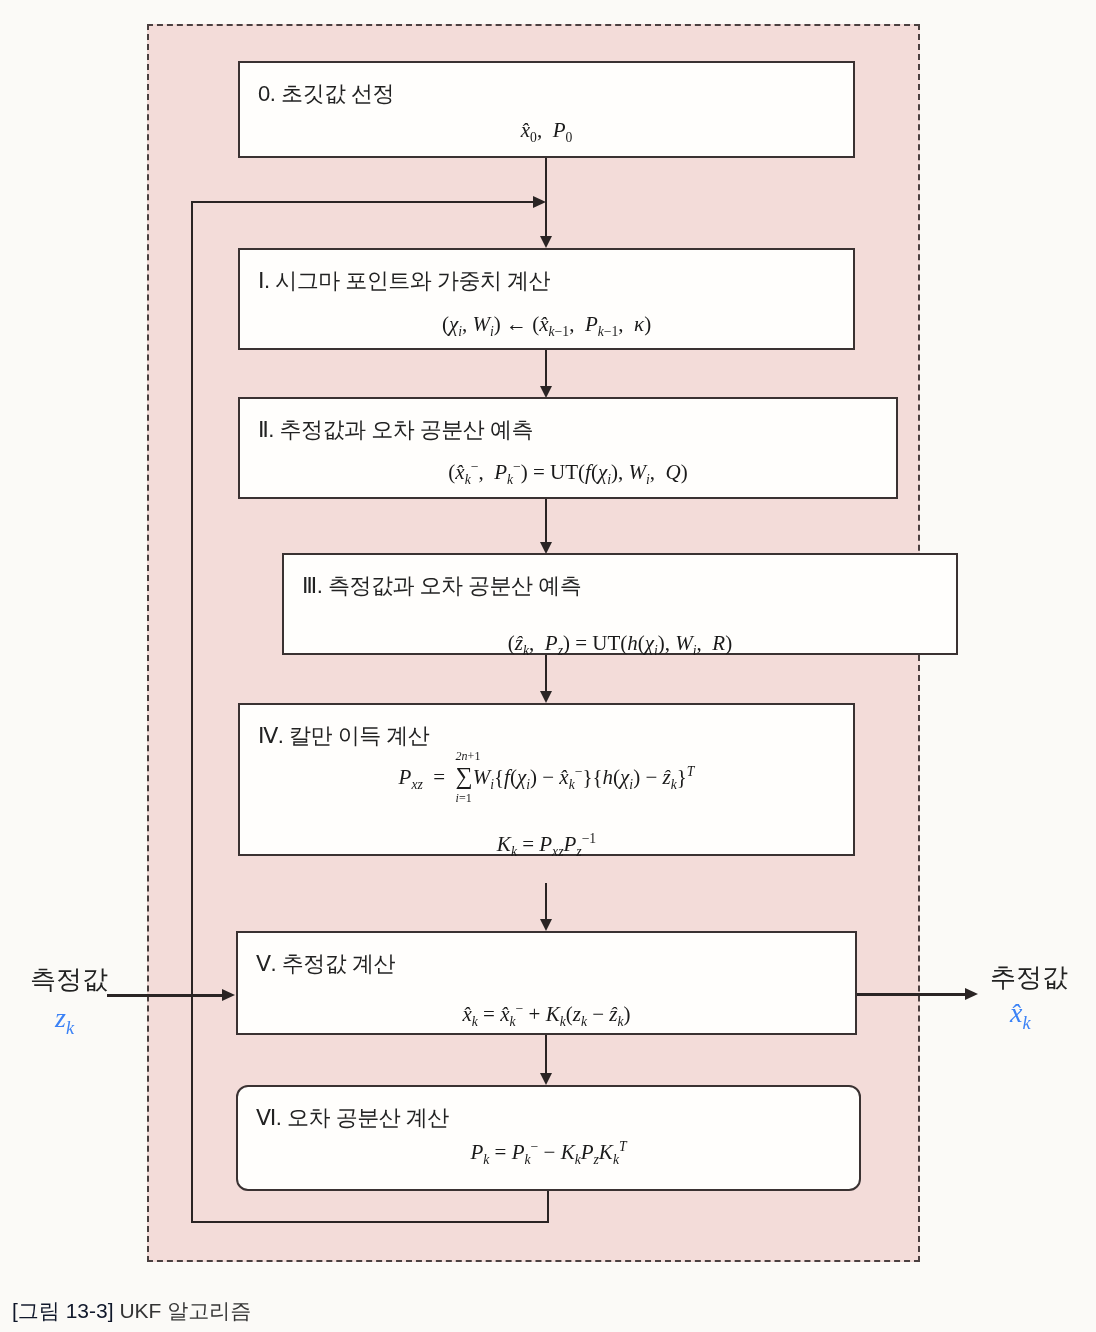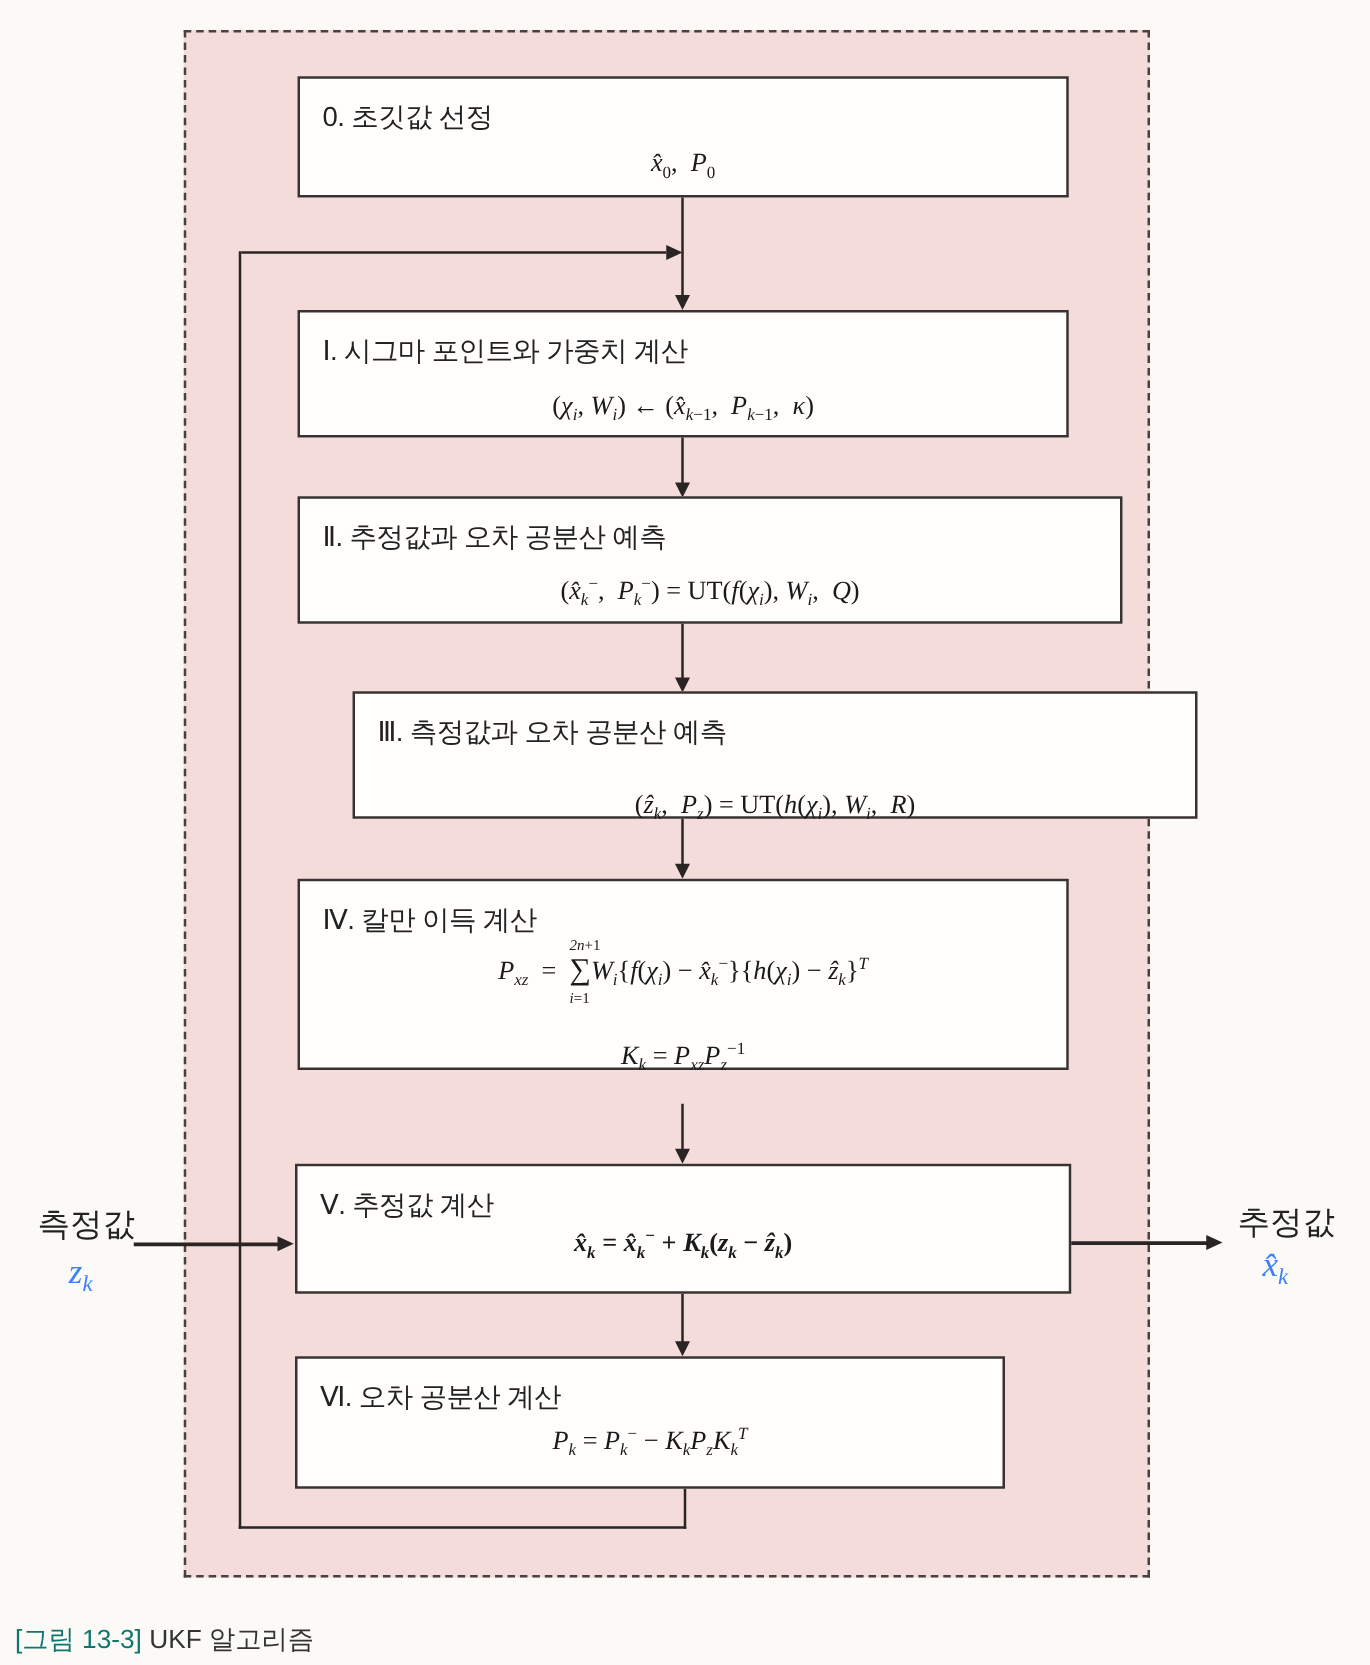--- a/index.html
+++ b/index.html
@@ -43,21 +43,21 @@
   .side-label {
     position:absolute; font-size:26px; color:#222; text-align:center;
   }
   .side-var {
     position:absolute; font-family:Liberation Serif, serif;
     font-style:italic; font-size:28px; color:#3b82f6;
   }
   .caption {
     position:absolute; left:12px; top:1297px; font-size:21px; color:#333;
   }
-  .caption .fig { color:#0f766e;text-align:center; }
+  .caption .fig { color:#0f172a;text-align:center; }
   sub, sup { font-size:0.65em; }
 </style>
 </head>
 <body>
 
 <div class="frame"></div>
 
 <div class="box" style="left:238px;top:61px;width:617px;height:97px;">
   <div class="title">0. 초깃값 선정</div>
   <div class="formula f" style="top:55px;">
@@ -115,39 +115,39 @@
   <div class="formula f" style="top:126px;">
     <i>K</i><sub><i>k</i></sub> = <i>P</i><sub><i>xz</i></sub><i>P</i><sub><i>z</i></sub><sup>−1</sup>
   </div>
 </div>
 
 <div class="line" style="left:545px;top:883px;width:2px;height:38px;"></div>
 <div class="arrow-down" style="left:540px;top:919px;"></div>
 
 <div class="box" style="left:236px;top:931px;width:621px;height:104px;">
   <div class="title">Ⅴ. 추정값 계산</div>
-  <div class="formula f" style="top:48px;font-weight:bold;">
+  <div class="formula f" style="top:68px;">
     <i>x̂</i><sub><i>k</i></sub> = <i>x̂</i><sub><i>k</i></sub><sup>−</sup> + <i>K</i><sub><i>k</i></sub>(<i>z</i><sub><i>k</i></sub> − <i>ẑ</i><sub><i>k</i></sub>)
   </div>
 </div>
 
 <div class="side-label" style="left:30px;top:962px;">측정값</div>
 <div class="side-var" style="left:55px;top:1002px;">z<sub>k</sub></div>
 <div class="line" style="left:107px;top:994px;width:116px;height:3px;"></div>
 <div class="arrow-right" style="left:222px;top:989px;"></div>
 
 <div class="line" style="left:857px;top:993px;width:110px;height:3px;"></div>
 <div class="arrow-right" style="left:965px;top:988px;"></div>
 <div class="side-label" style="left:990px;top:960px;">추정값</div>
 <div class="side-var" style="left:1010px;top:997px;">x̂<sub>k</sub></div>
 
 <div class="line" style="left:545px;top:1035px;width:2px;height:40px;"></div>
 <div class="arrow-down" style="left:540px;top:1073px;"></div>
 
-<div class="box" style="left:236px;top:1085px;width:568px;height:106px;">
+<div class="box" style="left:236px;top:1085px;width:625px;height:106px;border-radius:12px;">
   <div class="title">Ⅵ. 오차 공분산 계산</div>
   <div class="formula f" style="top:52px;">
     <i>P</i><sub><i>k</i></sub> = <i>P</i><sub><i>k</i></sub><sup>−</sup> − <i>K</i><sub><i>k</i></sub><i>P</i><sub><i>z</i></sub><i>K</i><sub><i>k</i></sub><sup><i>T</i></sup>
   </div>
 </div>
 
 <div class="caption">
   <span class="fig">[그림 13-3]</span><span> UKF 알고리즘</span>
 </div>
 

